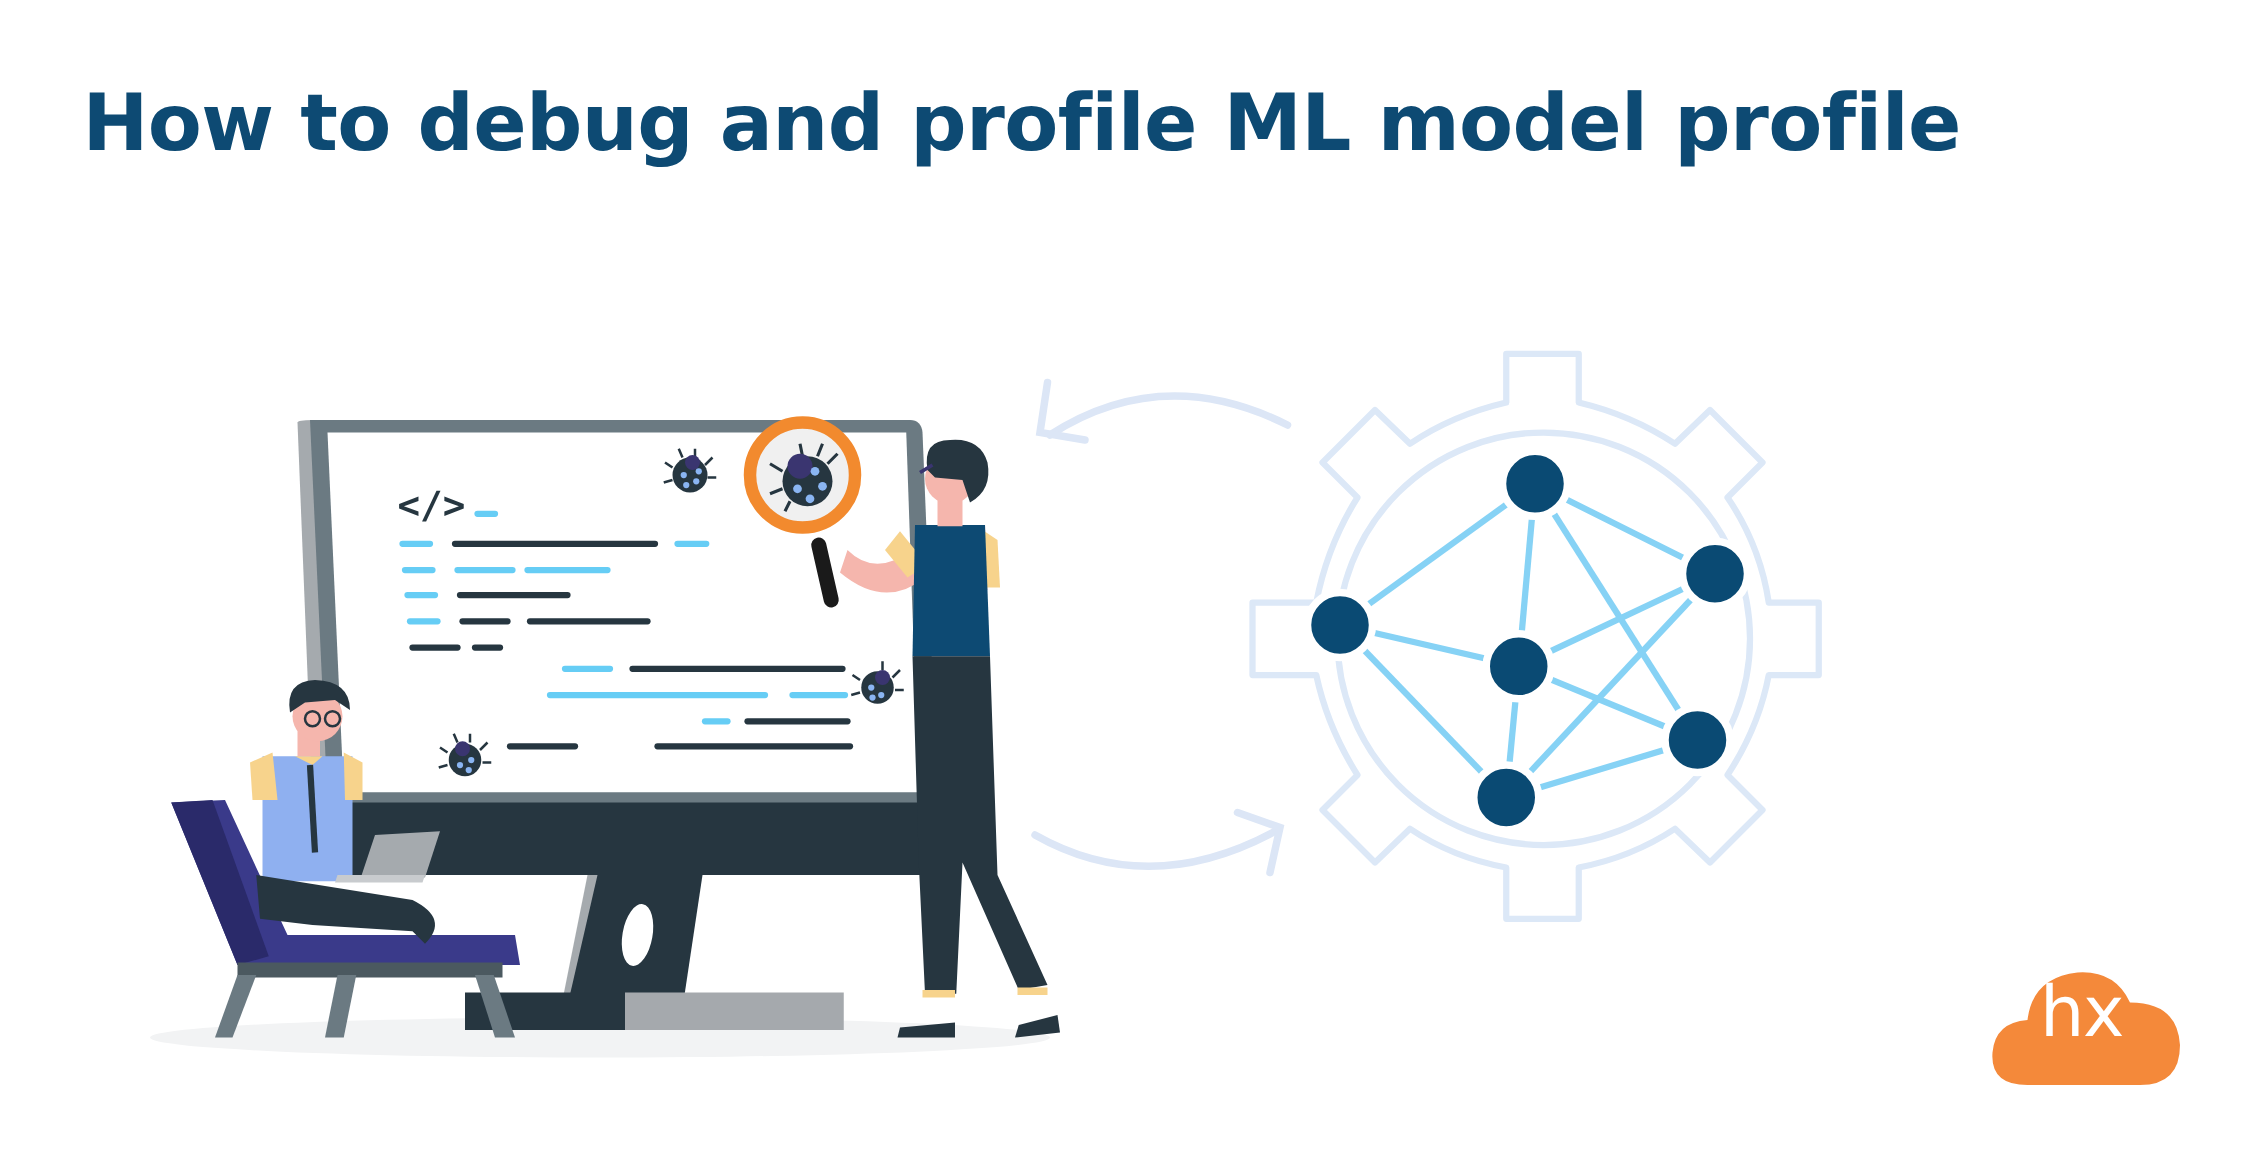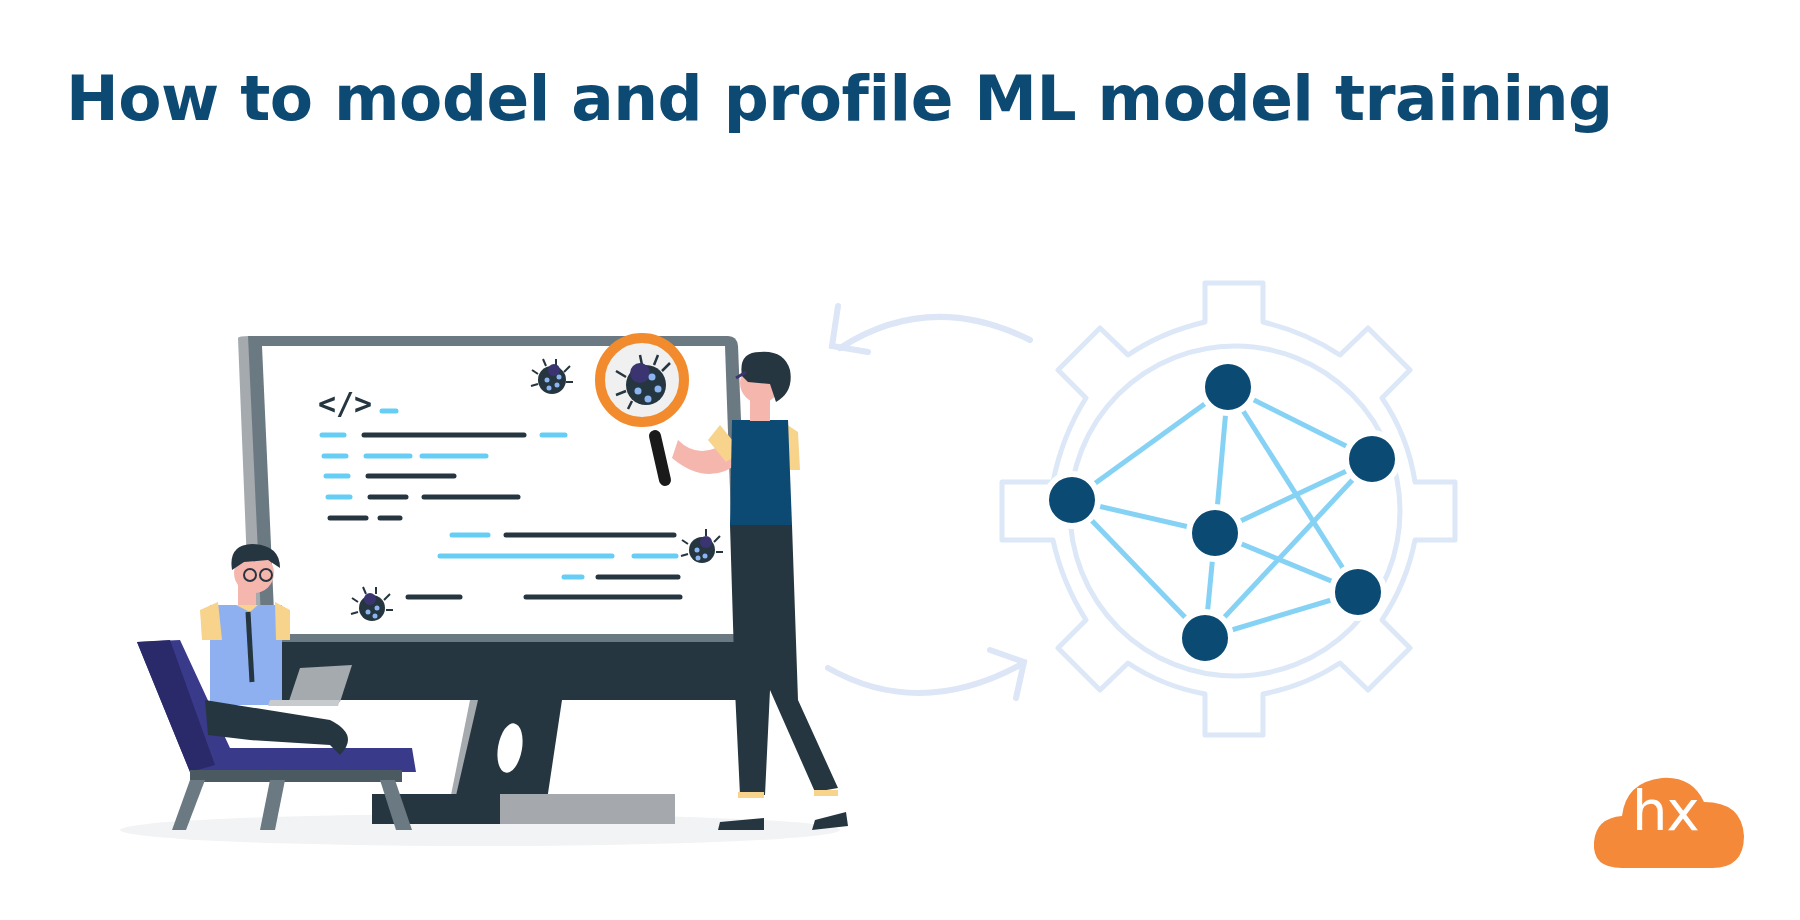--- a/index.html
+++ b/index.html
@@ -5,21 +5,21 @@
   html, body { margin:0; padding:0; background:#ffffff; }
   body { width:1800px; height:920px; position:relative; overflow:hidden; font-family:"DejaVu Sans","Liberation Sans",sans-serif; }
   .title { position:absolute; left:66px; top:62px; margin:0; font-size:63px; font-weight:bold; color:#0d4a73; letter-spacing:-0.5px; white-space:nowrap; }
   .scene { position:absolute; left:0; top:0; width:1800px; height:920px; }
   .logo { position:absolute; left:1592px; top:768px; width:154px; height:102px; }
   .logo-text { position:absolute; left:40px; top:8px; font-family:"DejaVu Sans","Liberation Sans",sans-serif; font-size:56px; color:#ffffff; letter-spacing:-1px; line-height:70px;text-align:right; }
 </style>
 </head>
 <body>
 
-<h1 class="title">How to model and profile ML model training</h1>
+<h1 class="title">How to debug and profile ML model profile</h1>
 
 <svg class="scene" viewBox="0 0 1800 920" xmlns="http://www.w3.org/2000/svg">
 
   <ellipse cx="480" cy="830" rx="360" ry="16" fill="#f2f3f4"></ellipse>
 
   <g>
     <polygon points="470,700 560,700 545,800 450,800" fill="#a5aaae"></polygon>
     <polygon points="478,700 562,700 547,800 455,800" fill="#263640"></polygon>
     <rect x="372" y="794" width="155" height="30" fill="#263640"></rect>
     <rect x="500" y="794" width="175" height="30" fill="#a5a9ad"></rect>

